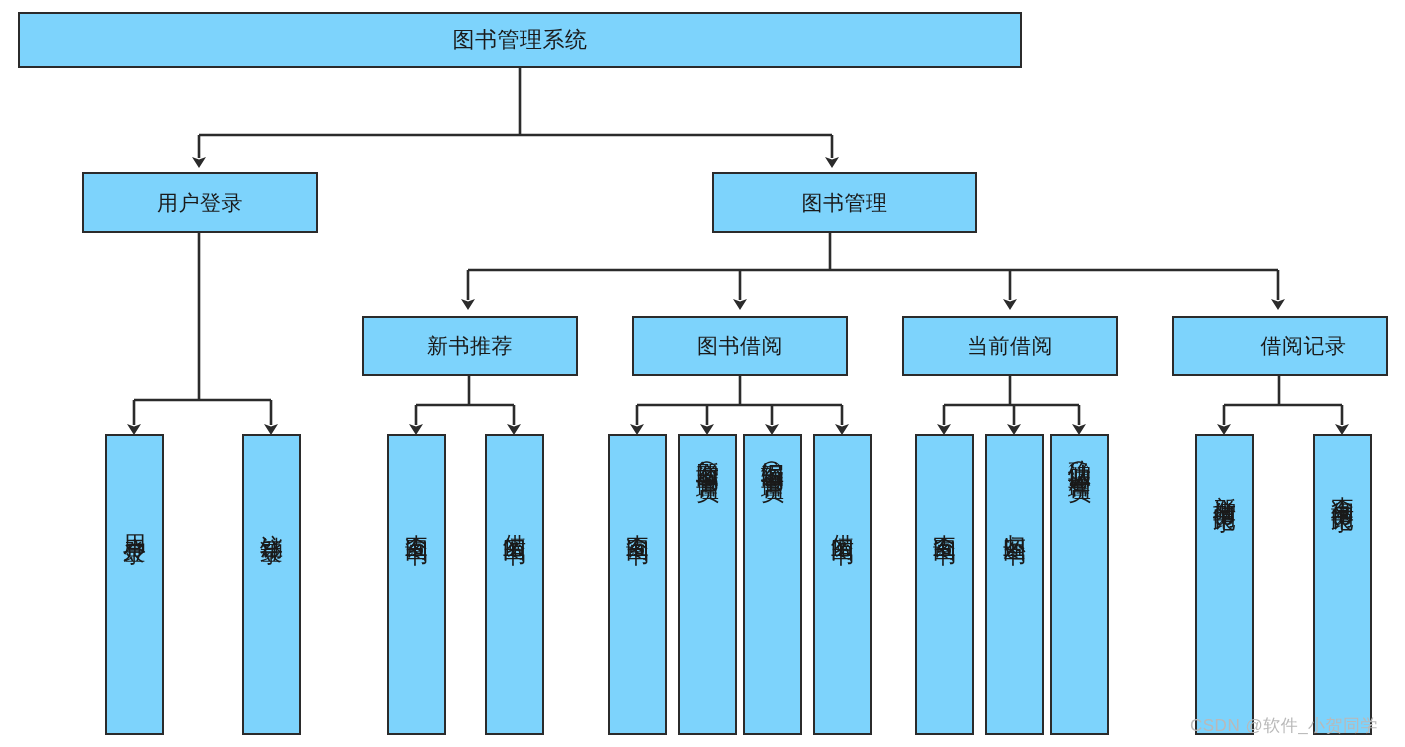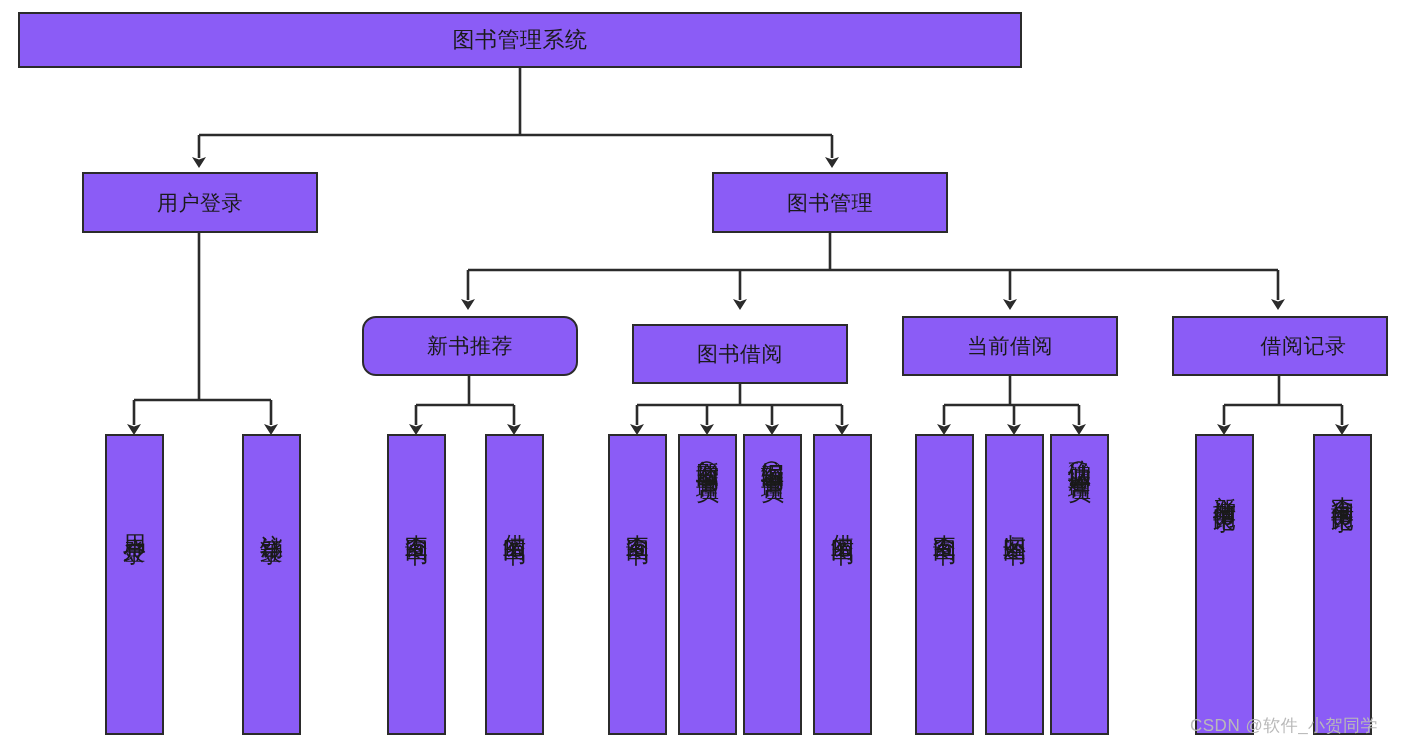--- a/index.html
+++ b/index.html
@@ -21,21 +21,21 @@
     position: absolute;
     left: 0;
     top: 0;
     width: 1405px;
     height: 747px;
     pointer-events: none;
   }
   .node {
     position: absolute;
     box-sizing: border-box;
-    background: #8b5cf6;
+    background: #7dd3fc;
     border: 2px solid #2b2b2b;
     display: flex;
     align-items: center;
     justify-content: center;
     color: #1a1a1a;
     line-height: 1.12;
   }
   .node.horiz {
     font-size: 21px;
     letter-spacing: 0.5px;
@@ -119,28 +119,28 @@
     </g>
   </svg>
 
   <div class="node horiz root" style="left:18px; top:12px; width:1004px; height:56px;">
     <span>图书管理系统</span>
   </div>
 
   <div class="node horiz" style="left:82px; top:172px; width:236px; height:61px;">
     <span>用户登录</span>
   </div>
-  <div class="node horiz" style="left:712px; top:172px; width:236px; height:61px;">
+  <div class="node horiz" style="left:712px; top:172px; width:265px; height:61px;">
     <span>图书管理</span>
   </div>
 
-  <div class="node horiz" style="left:362px; top:316px; width:216px; height:60px;border-radius:14px;">
+  <div class="node horiz" style="left:362px; top:316px; width:216px; height:60px;">
     <span>新书推荐</span>
   </div>
-  <div class="node horiz" style="left:632px; top:316px; width:216px; height:60px;margin-top:8px;">
+  <div class="node horiz" style="left:632px; top:316px; width:216px; height:60px;">
     <span>图书借阅</span>
   </div>
   <div class="node horiz" style="left:902px; top:316px; width:216px; height:60px;text-align:center;">
     <span>当前借阅</span>
   </div>
   <div class="node horiz" style="left:1172px; top:316px; width:216px; height:60px;padding-left:47px;">
     <span>借阅记录</span>
   </div>
 
   <div class="node vert" style="left:105px; top:434px; width:59px; height:301px; padding-top:80px;">

